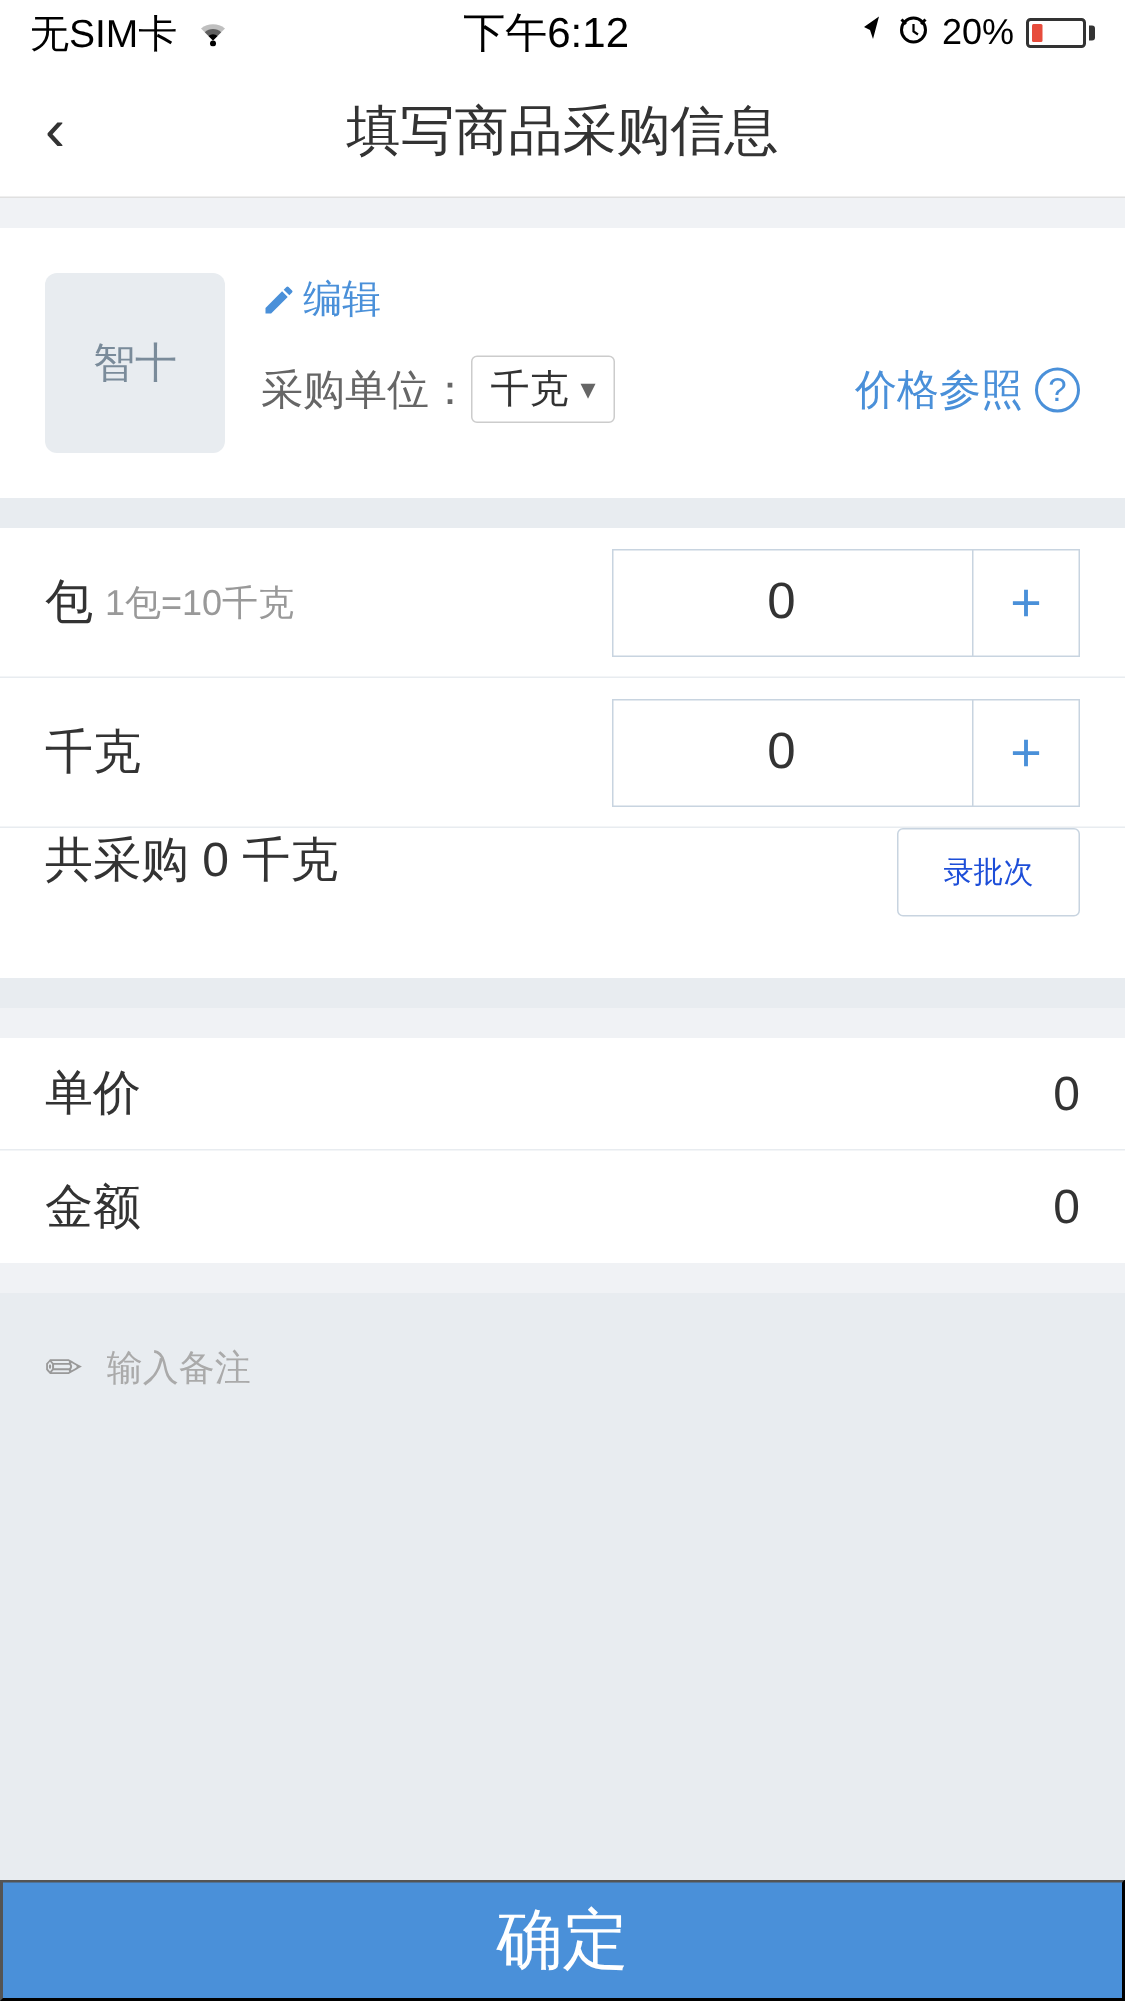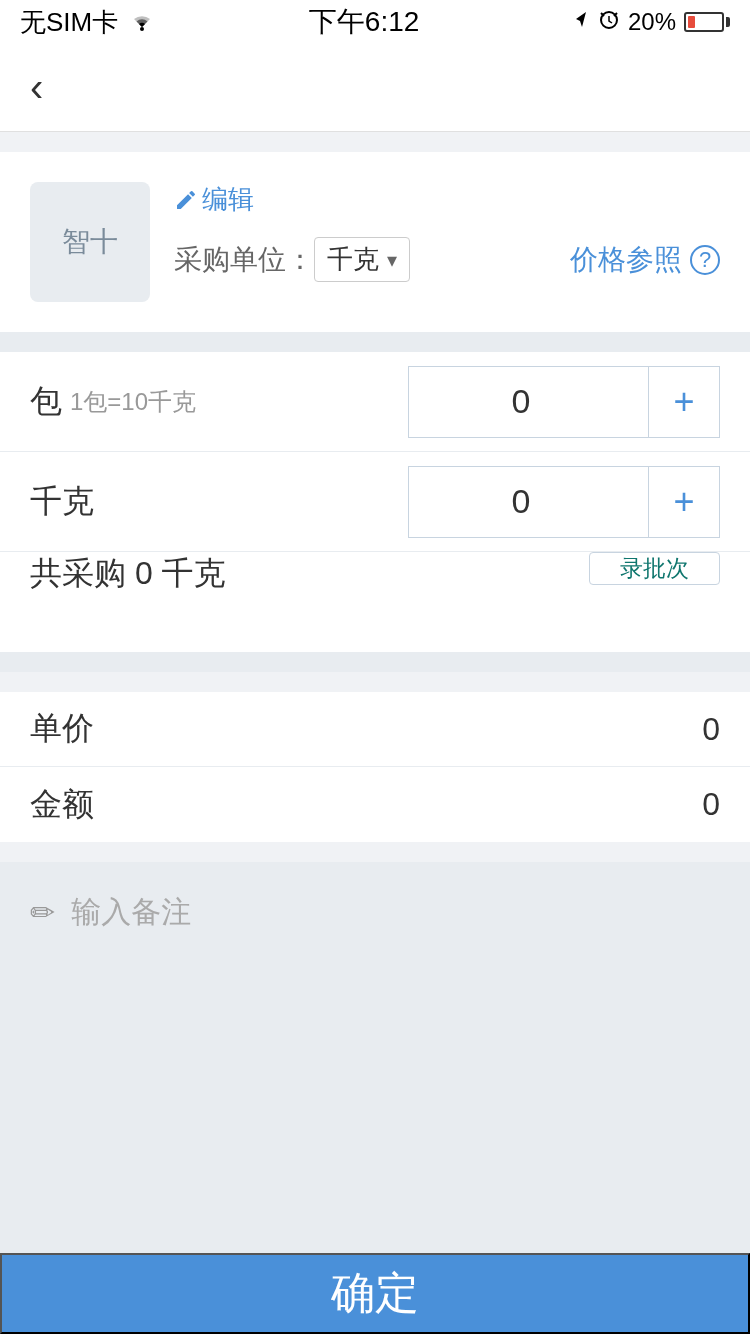--- a/index.html
+++ b/index.html
@@ -220,23 +220,23 @@
       height: 100px;
       background: #fff;
       gap: 45px;
     }
     .summary-text {
       font-size: 32px;
       color: #333;
     }
     .batch-btn {
       border: 1px solid #c8d4e0;
-      padding: 0 30px;
-      font-size: 23px;
-      color: #0f766e;
+      padding: 15px 30px;
+      font-size: 20px;
+      color: #1d4ed8;
       background: #fff;
       border-radius: 4px;
       cursor: pointer;
     }
 
     
     .info-section {
       background: #fff;
       margin-top: 20px;
     }
@@ -266,21 +266,21 @@
       display: flex;
       align-items: center;
       gap: 16px;
       min-height: 100px;
     }
     .notes-icon {
       font-size: 30px;
       color: #999;
     }
     .notes-placeholder {
-      font-size: 30px;
+      font-size: 24px;
       color: #aaa;
     }
 
     
     .bottom-spacer {
       flex: 1;
       background: #e8ecf0;
       min-height: 300px;
     }
 
@@ -341,20 +341,21 @@
         </span>
       <span class="battery-cap"></span>
     </span>
   </div>
 </div>
 
 <div class="main-content">
 
   <div class="nav-bar">
     <span class="nav-back">‹</span>
+    <span class="nav-title">填写商品采购信息</span>
   </div>
 
   <div class="product-card">
     <div class="product-image">
       <span class="product-logo-text">智十</span>
     </div>
     <div class="product-info">
       <div class="product-name-row">
         <span class="edit-btn">
           <svg width="24" height="24" viewBox="0 0 24 24" style="vertical-align:middle">

